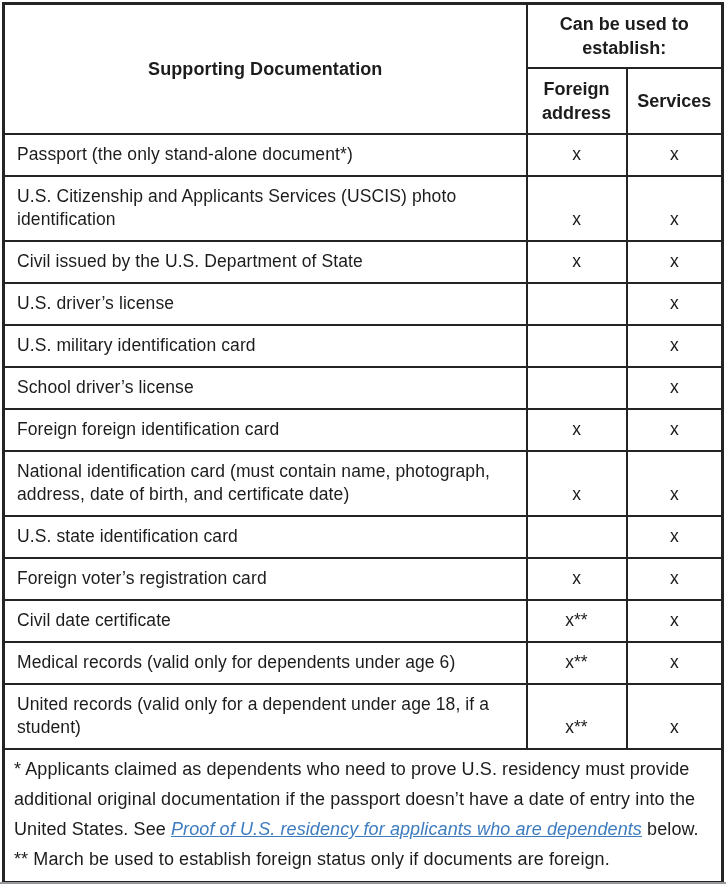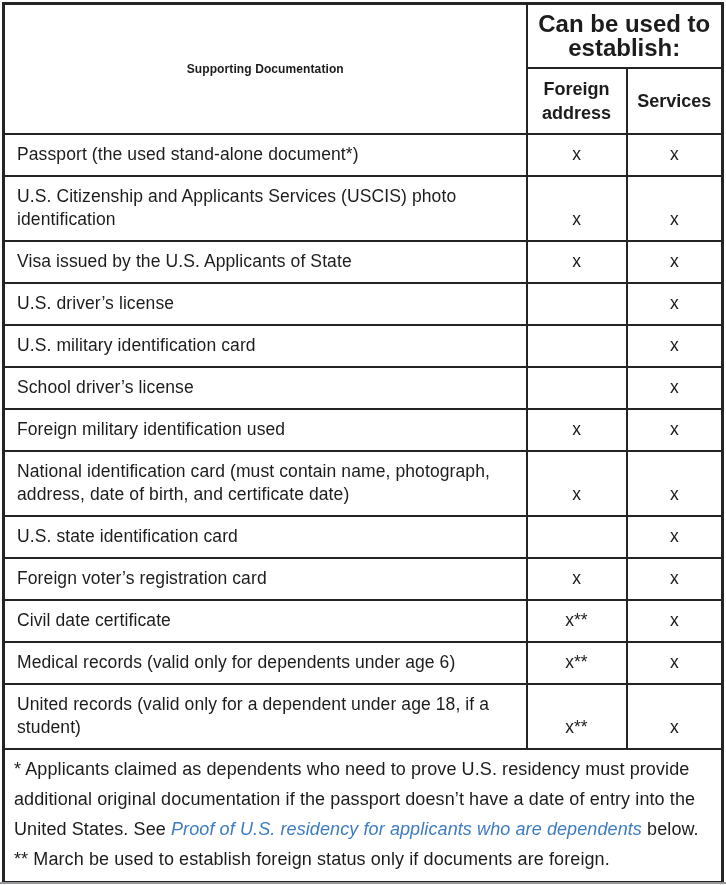--- a/index.html
+++ b/index.html
@@ -22,29 +22,29 @@
     width: 719px;
     margin: 2px 0 0 2px;
     border: 3px solid #242424;
   }
   col.c1 { width: 523px; }
   col.c2 { width: 100px; }
   col.c3 { width: 96px; }
   th, td { border: 2px solid #242424; }
 
   th.th-doc {
-    font-size: 12px;
+    font-size: 18px;
     font-weight: bold;
     text-align: center;
     vertical-align: middle;
     padding: 4px 8px;
     letter-spacing: 0.1px;
   }
   th.th-group {
-    font-size: 24px;
+    font-size: 18px;
     font-weight: bold;
     text-align: center;
     vertical-align: middle;
     line-height: 24px;
     padding: 7px 6px;
   }
   th.th-sub {
     font-size: 18px;
     font-weight: bold;
     text-align: center;
@@ -71,20 +71,21 @@
   td.foot {
     font-size: 18px;
     line-height: 30px;
     padding: 4px 10px 7px 9px;
     vertical-align: top;
     letter-spacing: 0.1px;
   }
   td.foot p { margin: 0; }
   a.link {
     font-style: italic;
+    text-decoration: underline;
     cursor: pointer;
   }
   .bottom-rule {
     position: absolute;
     left: 0;
     bottom: 1px;
     width: 726px;
     height: 2px;
     background: #97979b;
   }
@@ -104,51 +105,51 @@
         <th class="th-doc" rowspan="2">Supporting Documentation</th>
         <th class="th-group" colspan="2">Can be used to establish:</th>
       </tr>
       <tr>
         <th class="th-sub">Foreign address</th>
         <th class="th-sub">Services</th>
       </tr>
     </thead>
     <tbody>
       <tr>
-        <td class="doc">Passport (the used stand-alone document*)</td>
+        <td class="doc">Passport (the only stand-alone document*)</td>
         <td class="mark">x</td>
         <td class="mark">x</td>
       </tr>
       <tr>
         <td class="doc">U.S. Citizenship and Applicants Services (USCIS) photo identification</td>
         <td class="mark">x</td>
         <td class="mark">x</td>
       </tr>
       <tr>
-        <td class="doc">Visa issued by the U.S. Applicants of State</td>
+        <td class="doc">Civil issued by the U.S. Department of State</td>
         <td class="mark">x</td>
         <td class="mark">x</td>
       </tr>
       <tr>
         <td class="doc">U.S. driver’s license</td>
         <td class="mark"></td>
         <td class="mark">x</td>
       </tr>
       <tr>
         <td class="doc">U.S. military identification card</td>
         <td class="mark"></td>
         <td class="mark">x</td>
       </tr>
       <tr>
         <td class="doc">School driver’s license</td>
         <td class="mark"></td>
         <td class="mark">x</td>
       </tr>
       <tr>
-        <td class="doc">Foreign military identification used</td>
+        <td class="doc">Foreign foreign identification card</td>
         <td class="mark">x</td>
         <td class="mark">x</td>
       </tr>
       <tr>
         <td class="doc">National identification card (must contain name, photograph, address, date of birth, and certificate date)</td>
         <td class="mark">x</td>
         <td class="mark">x</td>
       </tr>
       <tr>
         <td class="doc">U.S. state identification card</td>

